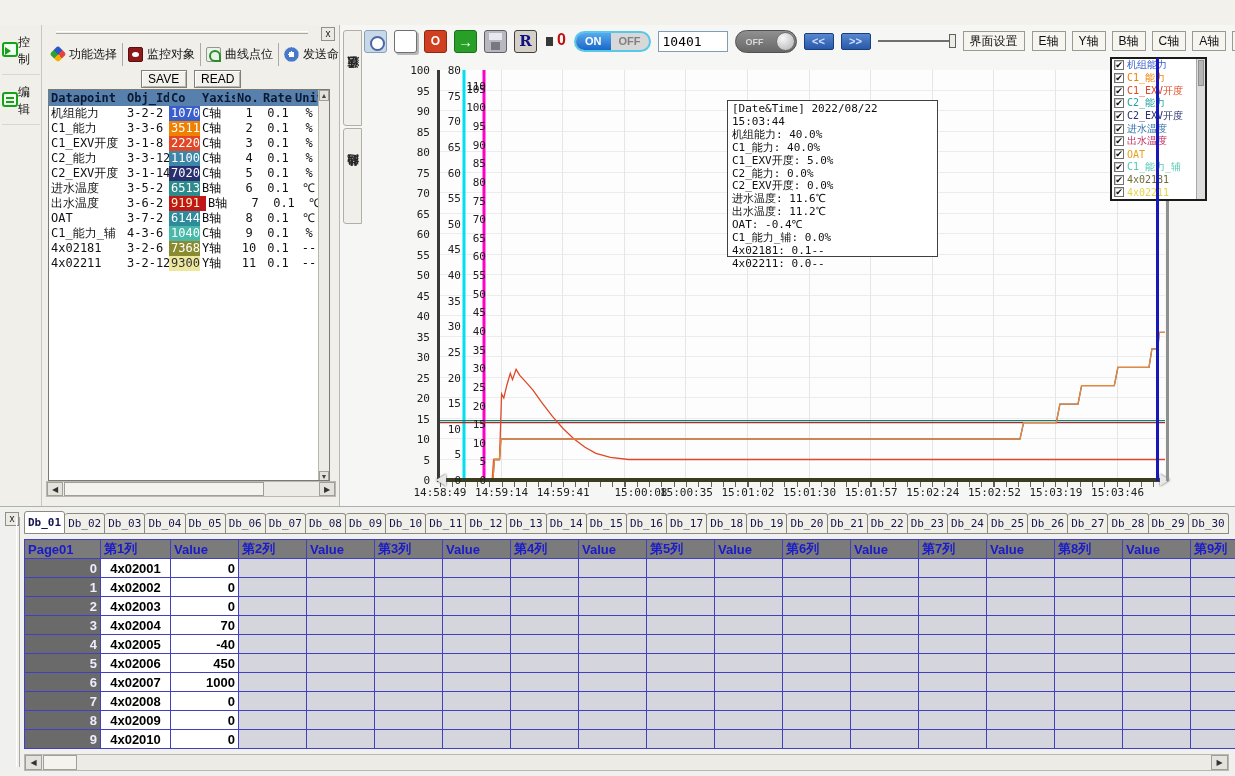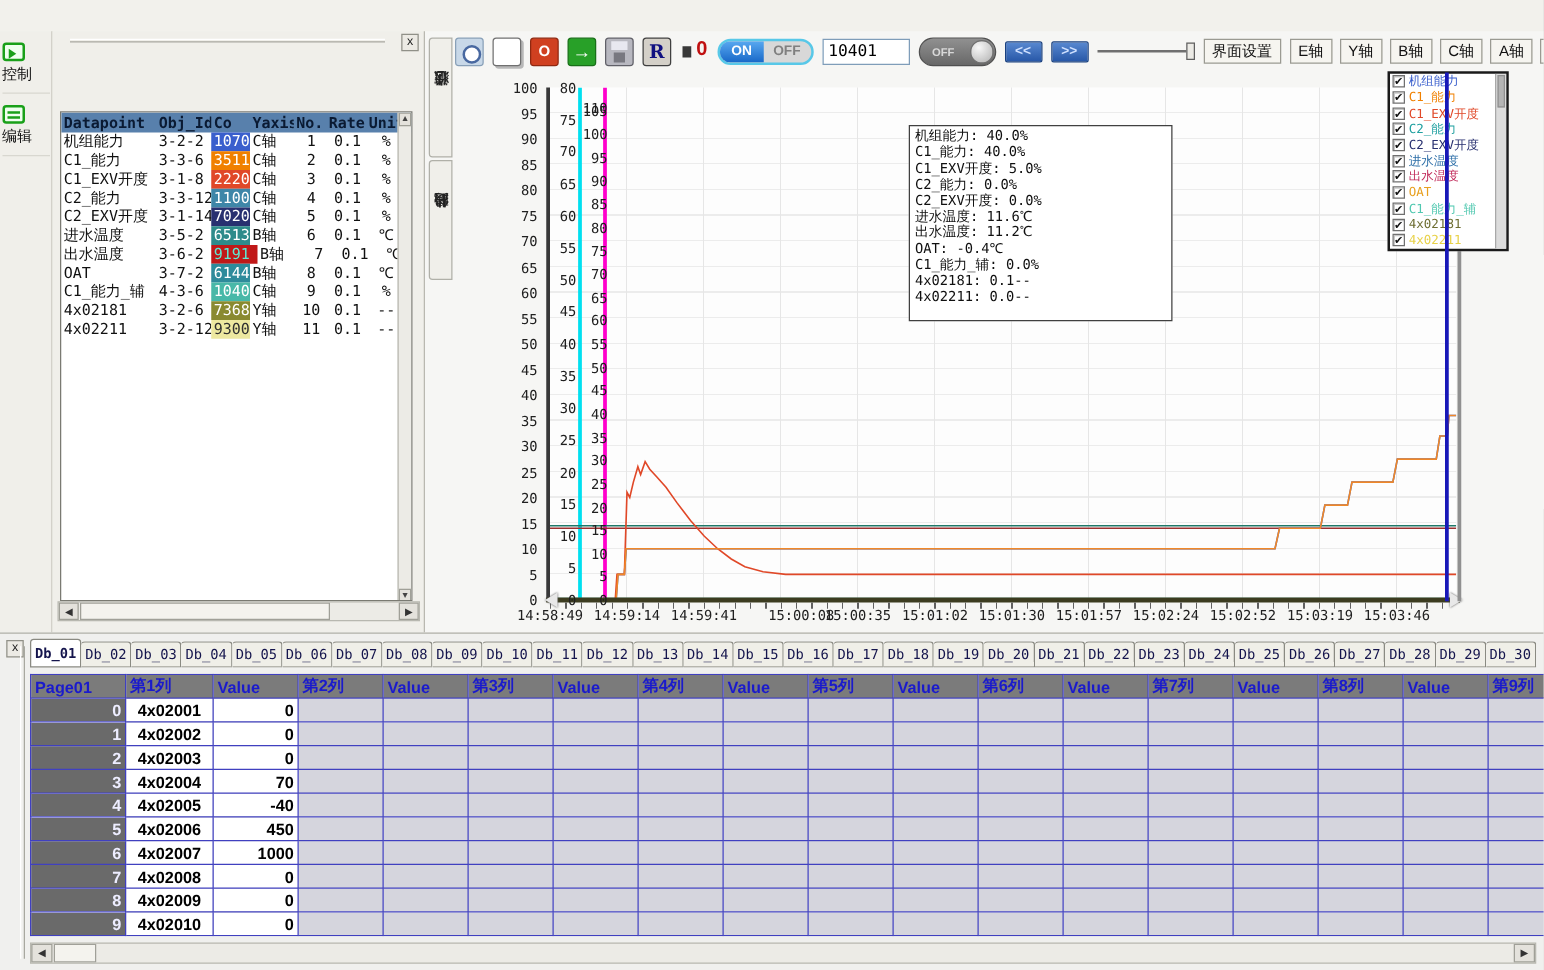--- a/index.html
+++ b/index.html
@@ -7,21 +7,21 @@
   #app{position:relative;width:1235px;height:776px;background:#F2F1EC;overflow:hidden;
        font-family:"Liberation Sans",sans-serif;font-size:12px;color:#111;}
   .abs{position:absolute;}
   .mono{font-family:"DejaVu Sans Mono",monospace;}
   
   #menubar{left:0;top:0;width:1235px;height:25px;background:#F5F4EF;border-bottom:1px solid #C9C8C0;
            display:flex;align-items:center;padding-left:6px;gap:2px;}
   .menu-item{padding:3px 12px;cursor:default;}
   
   #leftbar{left:0;top:25px;width:42px;height:481px;background:#F0EFEA;border-right:1px solid #C9C8C0;}
-  .lb-btn{width:38px;height:48px;margin:2px auto 0 auto;display:flex;flex-direction:column;align-items:flex-start;
+  .lb-btn{width:38px;height:48px;margin:2px auto 0 auto;display:flex;flex-direction:row;align-items:center;
           justify-content:center;border-bottom:1px solid #D8D7D0;cursor:pointer;}
   .lb-ico{width:18px;height:15px;border:2px solid #19A019;border-radius:3px;background:#EFFFEF;position:relative;margin-bottom:2px;}
   .lb-ico.ctrl:after{content:"";position:absolute;right:1px;top:3px;border:4px solid transparent;border-left:6px solid #19A019;}
   .lb-ico.edit:after{content:"";position:absolute;left:2px;right:2px;top:3px;height:2px;background:#19A019;box-shadow:0 4px 0 #19A019;}
   
   #leftpanel{left:42px;top:25px;width:298px;height:481px;background:#F0EFEA;border-right:1px solid #B9B8B0;}
   .grip{position:absolute;left:14px;top:6px;width:252px;height:3px;border-top:1px solid #FFF;border-bottom:1px solid #A8A8A0;}
   .xbtn{position:absolute;width:14px;height:14px;border:1px solid #909088;background:#ECEAE4;font-size:10px;line-height:11px;
         text-align:center;cursor:pointer;color:#222;}
   #lp-tabs{position:absolute;left:4px;top:16px;width:290px;height:26px;display:flex;align-items:center;}
@@ -144,20 +144,42 @@
     </div>
     <div class="lb-btn">
       <span class="lb-ico edit"></span>
       <span>编辑</span>
     </div>
   </div>
 
   <div id="leftpanel" class="abs">
     <div class="grip"></div>
     <div class="xbtn" style="right:4px;top:2px;">x</div>
+    <div id="lp-tabs">
+        <div class="lp-tab">
+          <span class="tab-ico ico-diamond"></span>
+          <span>功能选择</span>
+        </div>
+        <div class="lp-tab">
+          <span class="tab-ico ico-monitor"></span>
+          <span>监控对象</span>
+        </div>
+        <div class="lp-tab">
+          <span class="tab-ico ico-curve"></span>
+          <span>曲线点位</span>
+        </div>
+        <div class="lp-tab">
+          <span class="tab-ico ico-gear"></span>
+          <span>发送命</span>
+        </div>
+      </div>
+    <div class="btnrow">
+      <button class="sbtn">SAVE</button>
+      <button class="sbtn">READ</button>
+    </div>
     <div id="lp-gridwrap">
       <div id="lp-grid">
           <div class="g-head mono">
             <div class="g-c" style="width:76px">Datapoint</div>
             <div class="g-c" style="width:44px">Obj_Id</div>
             <div class="g-c" style="width:31px">Co</div>
             <div class="g-c" style="width:35px">Yaxis</div>
             <div class="g-c" style="width:26px">No.</div>
             <div class="g-c" style="width:32px">Rate</div>
             <div class="g-c" style="width:30px">Unit</div>
@@ -212,21 +234,21 @@
             <div class="g-c" style="width:44px">3-5-2</div>
             <div class="g-c" style="width:31px;background:#2E8B8B;color:#FFFFFF">6513</div>
             <div class="g-c" style="width:35px">B轴</div>
             <div class="g-c" style="width:26px;text-align:center">6</div>
             <div class="g-c" style="width:32px;text-align:center">0.1</div>
             <div class="g-c" style="width:30px;text-align:center">℃</div>
           </div>
           <div class="g-row mono">
             <div class="g-c" style="width:76px">出水温度</div>
             <div class="g-c" style="width:44px">3-6-2</div>
-            <div class="g-c" style="width:37px;background:#C01818;color:#5eead4">9191</div>
+            <div class="g-c" style="width:37px;background:#C01818;color:#fef9c3">9191</div>
             <div class="g-c" style="width:35px">B轴</div>
             <div class="g-c" style="width:26px;text-align:center">7</div>
             <div class="g-c" style="width:32px;text-align:center">0.1</div>
             <div class="g-c" style="width:30px;text-align:center">℃</div>
           </div>
           <div class="g-row mono">
             <div class="g-c" style="width:76px">OAT</div>
             <div class="g-c" style="width:44px">3-7-2</div>
             <div class="g-c" style="width:31px;background:#2E8B9B;color:#FFFFFF">6144</div>
             <div class="g-c" style="width:35px">B轴</div>
@@ -408,20 +430,21 @@
       <div class="xlab" style="left:840.2px">15:01:57</div>
       <div class="xlab" style="left:901.8px">15:02:24</div>
       <div class="xlab" style="left:963.4px">15:02:52</div>
       <div class="xlab" style="left:1025.0px">15:03:19</div>
       <div class="xlab" style="left:1086.6px">15:03:46</div>
     </div>
   <div id="rightborder" class="abs"></div>
   <div id="cursorline" class="abs"></div>
 
   <div id="tooltip" class="abs">
+      <div>[Date&amp;Time] 2022/08/22 15:03:44</div>
       <div>机组能力: 40.0%</div>
       <div>C1_能力: 40.0%</div>
       <div>C1_EXV开度: 5.0%</div>
       <div>C2_能力: 0.0%</div>
       <div>C2_EXV开度: 0.0%</div>
       <div>进水温度: 11.6℃</div>
       <div>出水温度: 11.2℃</div>
       <div>OAT: -0.4℃</div>
       <div>C1_能力_辅: 0.0%</div>
       <div>4x02181: 0.1--</div>

